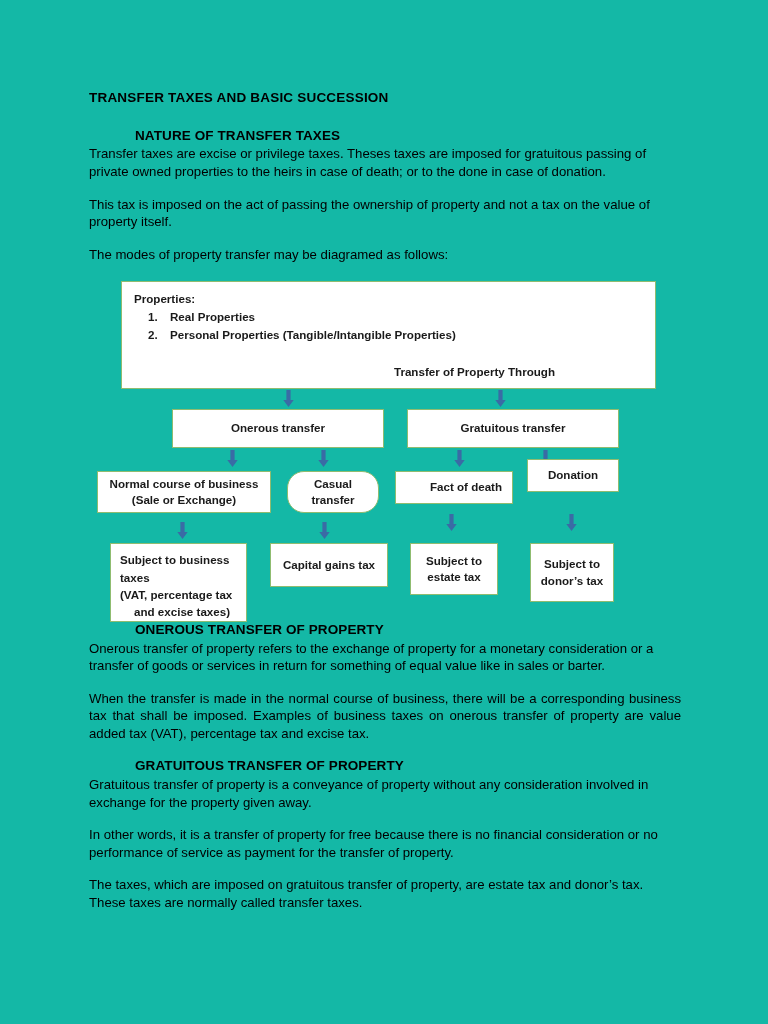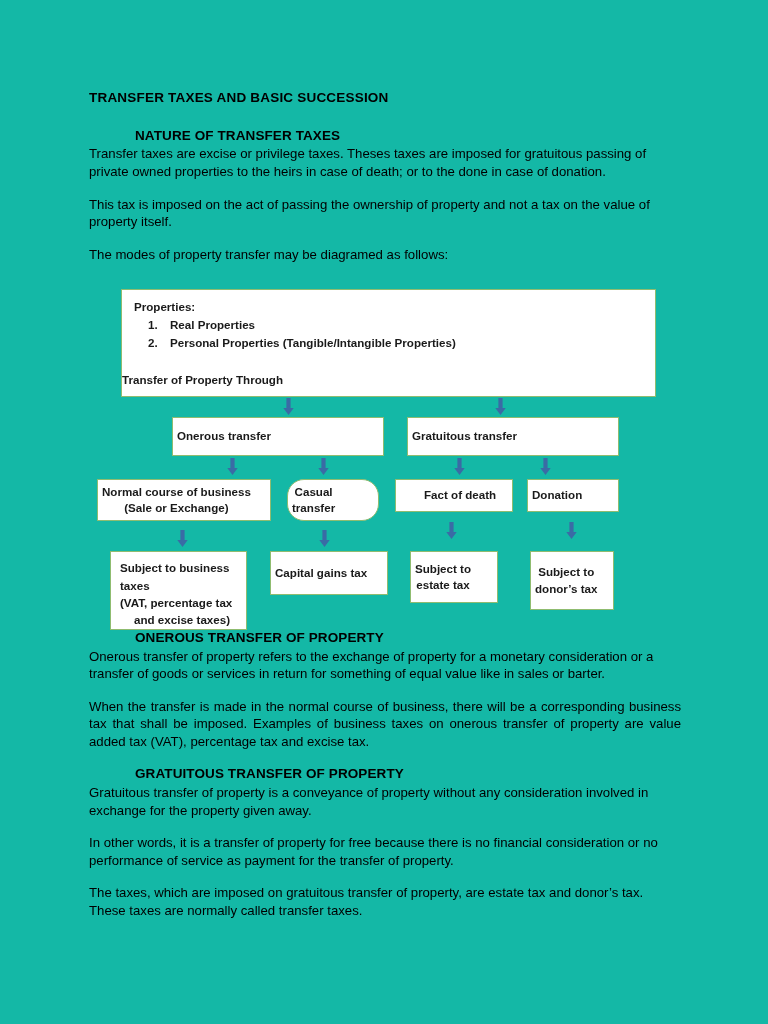--- a/index.html
+++ b/index.html
@@ -45,39 +45,40 @@
     line-height: 1.3;
     padding-left: 46px;
   }
   p.body {
     font-size: 13.2px;
     line-height: 1.33;
     margin: 0 0 15px 0;
     text-align: left;
   }
   p.body.justify { text-align: justify; }
-  p.tight { margin-bottom: 26px; }
+  p.tight { margin-bottom: 18px; }
 
   
   .diagram {
     position: relative;
     width: 592px;
     height: 340px;
   }
   .gbox {
     position: absolute;
     box-sizing: border-box;
     border: 1.4px solid #8FBC70;
     background: #ffffff;
     font-size: 11.6px;
     font-weight: bold;
     color: #1a1a1a;
     line-height: 1.42;
     display: flex;
     align-items: center;
+    justify-content: center;
     text-align: center;
     padding: 2px 4px;
   }
   .gbox.plain {
     display: block;
     align-items: stretch;
     justify-content: flex-start;
     text-align: left;
   }
   .gbox .ln { display: block; }
@@ -98,23 +99,23 @@
     padding: 0;
     list-style: none;
     font-size: 11.6px;
     font-weight: bold;
     line-height: 1.58;
   }
   .props-list li { display: flex; }
   .props-list .num { width: 22px; flex: 0 0 22px; }
   .props-through {
     position: absolute;
-    left: 0; right: 0;
+    left: 14px; right: 0;
     top: 82px;
-    text-align: left;
+    text-align: right;
     font-size: 11.6px;
     font-weight: bold;
     padding-right: 100px;
   }
 
   
   .boxleft {
     display: block;
     text-align: left;
     padding: 7px 0 7px 9px;
@@ -207,21 +208,21 @@
       </div>
       <div class="gbox" style="left:198px; top:190px; width:92px; height:42px;border-radius:17px;">
         <div>
           <span class="ln">Casual</span>
           <span class="ln">transfer</span>
         </div>
       </div>
       <div class="gbox" style="left:306px; top:190px; width:118px; height:33px;padding-left:28px;">
         <span class="ln">Fact of death</span>
       </div>
-      <div class="gbox" style="left:438px; top:190px; width:92px; height:33px;">
+      <div class="gbox" style="left:438px; top:178px; width:92px; height:33px;">
         <span class="ln">Donation</span>
       </div>
 
       <div class="arrow" style="left:88px; top:241px;">
         <svg viewBox="0 0 11 17">
             <path d="M3.4 0 H7.6 V10 H10.7 L5.5 17 L0.3 10 H3.4 Z" fill="#3A6BA5"></path>
           </svg>
       </div>
       <div class="arrow" style="left:230px; top:241px;">
         <svg viewBox="0 0 11 17">

